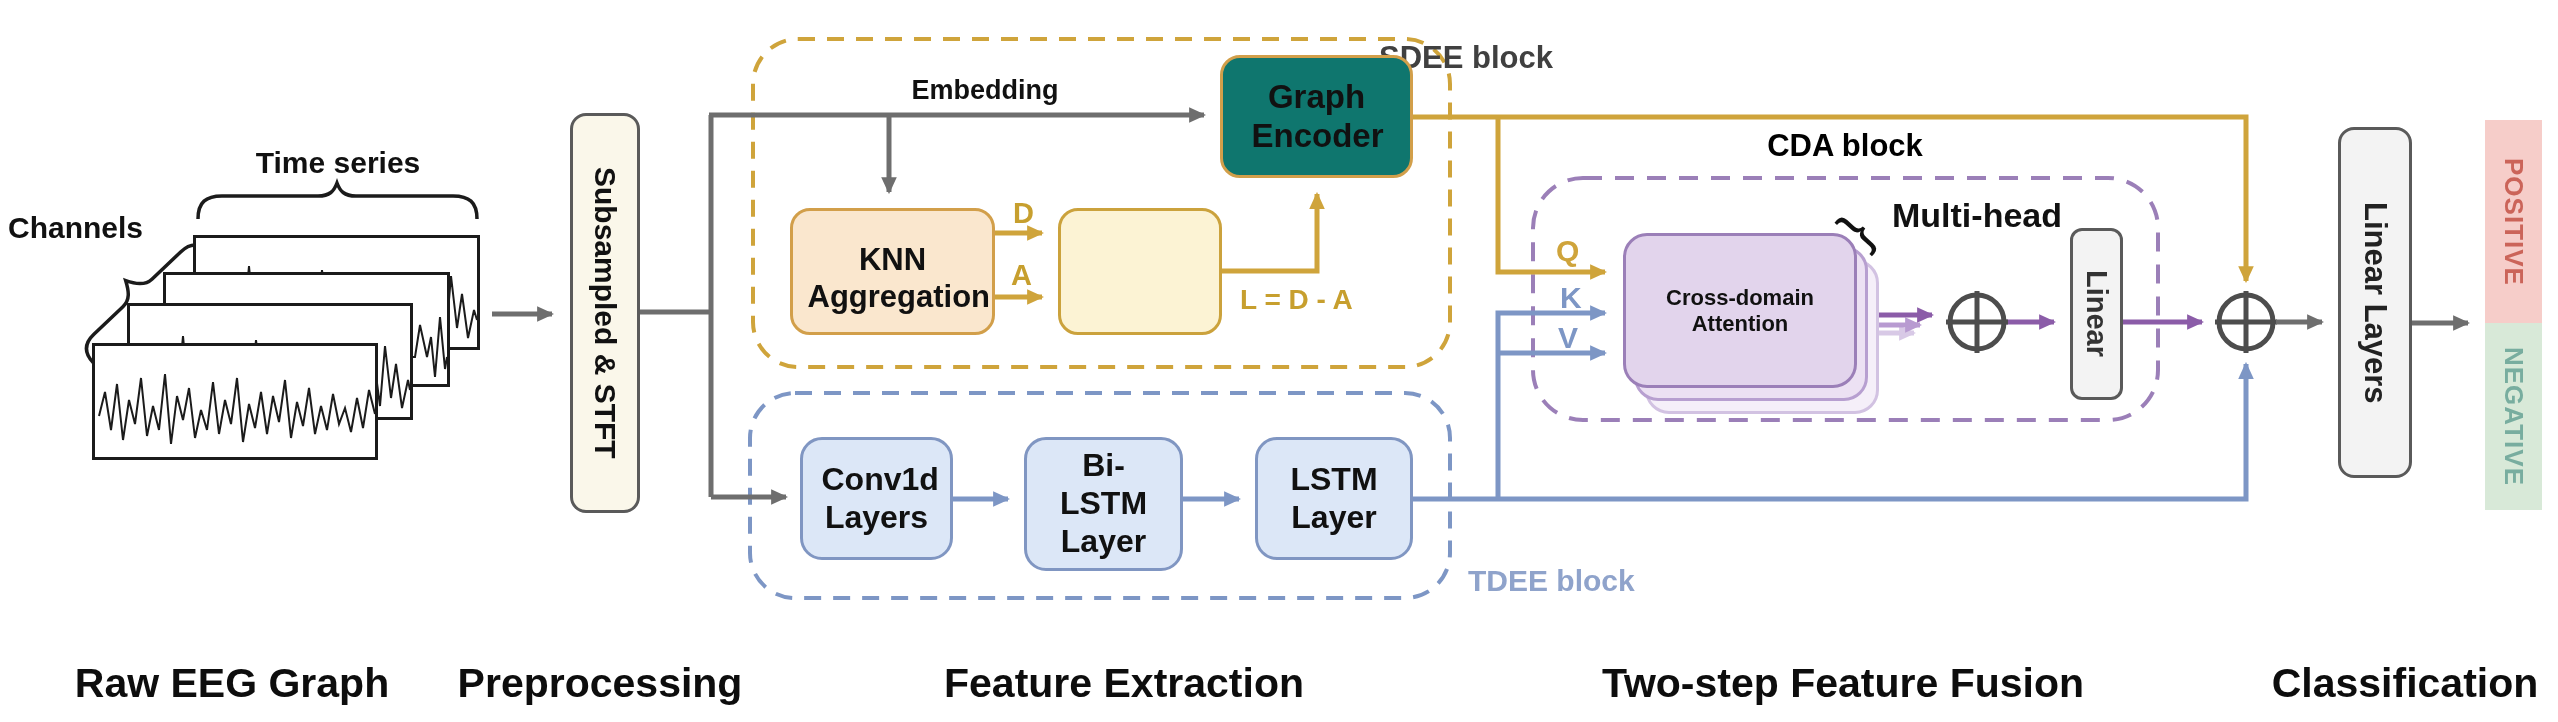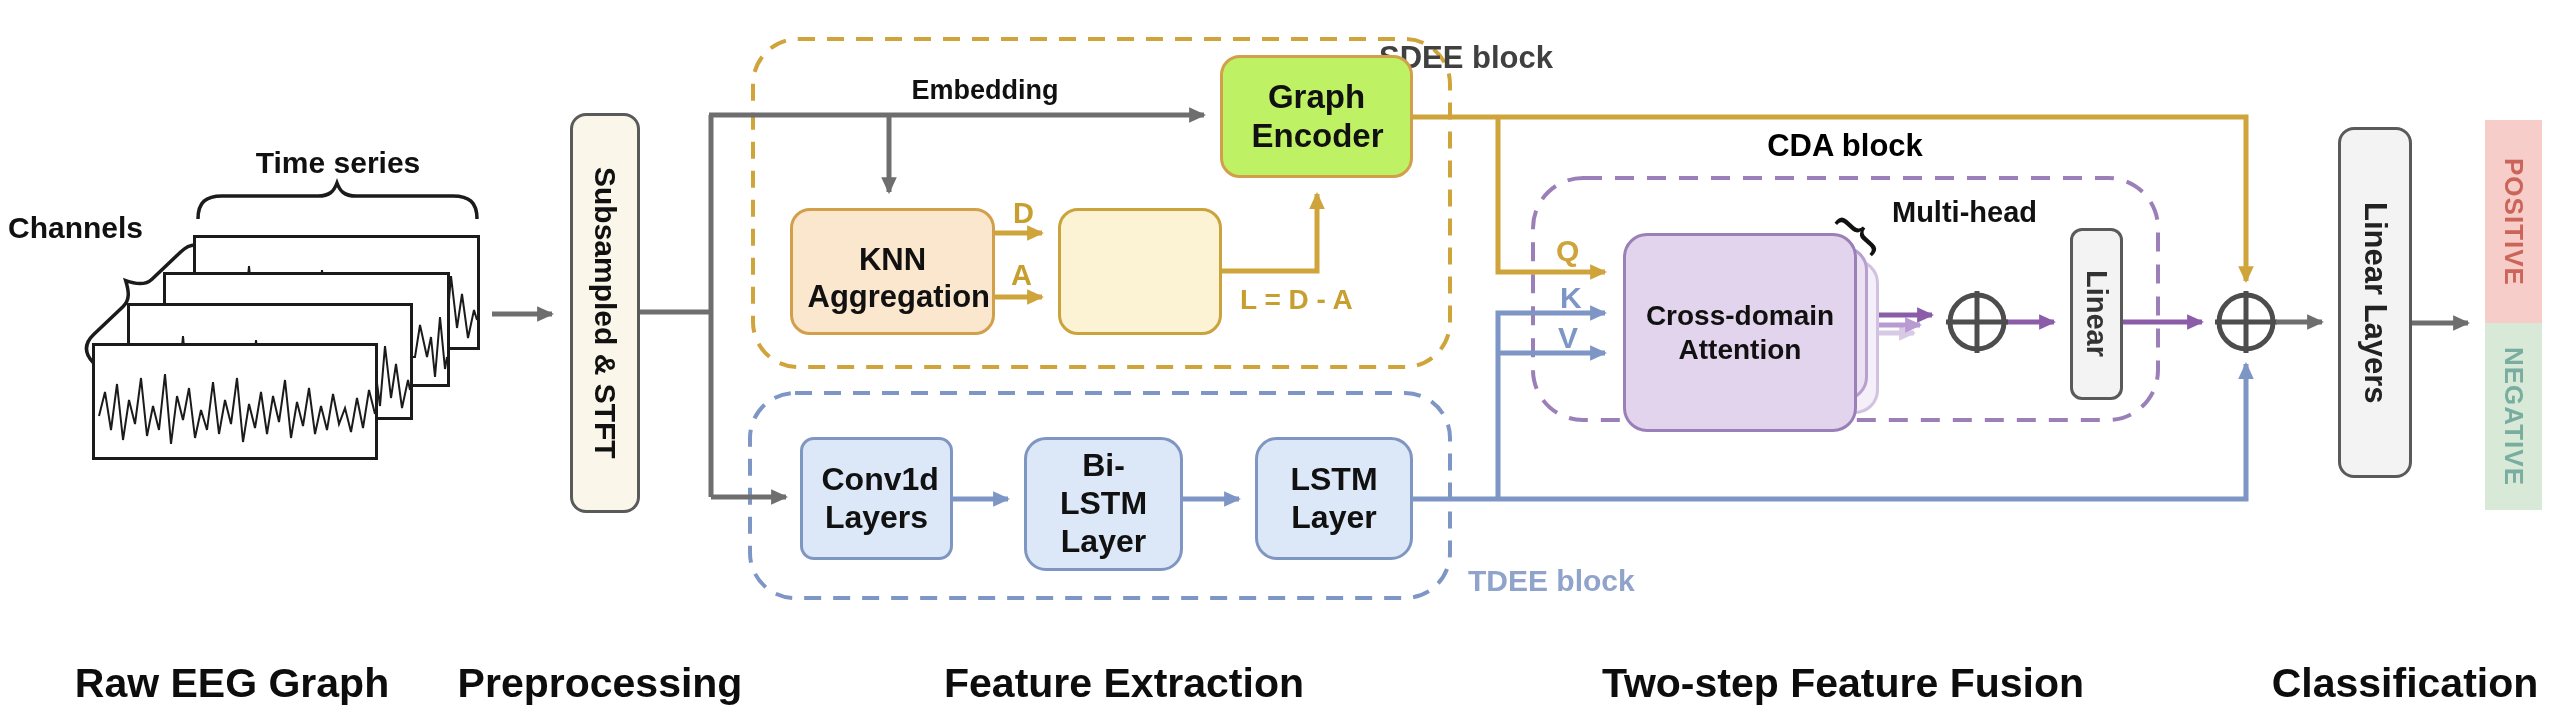--- a/index.html
+++ b/index.html
@@ -140,53 +140,53 @@
 
   <div class="block-title" style="left:1379px;top:40px;color:#404040;">SDEE block</div>
   <div class="lbl" style="left:985px;top:77px;font-size:27px;transform:translateX(-50%);">Embedding</div>
 
   <div class="box" style="left:790px;top:208px;width:205px;height:127px;background:#FAE7CE;border:3px solid #D29F4A;border-radius:20px;font-size:31px;">
     <span style="display:block;width:170px;margin-top:15px;">KNN Aggregation</span>
   </div>
 
   <div class="box" style="left:1058px;top:208px;width:164px;height:127px;background:#FCF3D4;border:3px solid #CBA23C;border-radius:20px;"></div>
 
-  <div class="box" style="left:1220px;top:55px;width:193px;height:123px;background:#bef264;border:3px solid #D29F4A;border-radius:20px;font-size:33px;">
+  <div class="box" style="left:1220px;top:55px;width:193px;height:123px;background:#0f766e;border:3px solid #D29F4A;border-radius:20px;font-size:33px;">
     <span style="display:block;width:130px;">Graph Encoder</span>
   </div>
 
   <div class="lbl" style="left:1013px;top:199px;font-size:29px;color:#C79F2E;">D</div>
   <div class="lbl" style="left:1011px;top:261px;font-size:29px;color:#C79F2E;">A</div>
   <div class="lbl" style="left:1240px;top:286px;font-size:28px;color:#C79F2E;">L = D - A</div>
 
   <div class="block-title" style="left:1468px;top:564px;color:#8FA3CB;font-size:30px;">TDEE block</div>
 
-  <div class="box" style="left:800px;top:437px;width:153px;height:123px;background:#DCE7F7;border:3px solid #8096C2;border-radius:14px;font-size:32px;">
+  <div class="box" style="left:800px;top:437px;width:153px;height:123px;background:#DCE7F7;border:3px solid #8096C2;border-radius:22px;font-size:32px;">
     <span style="display:block;width:110px;">Conv1d Layers</span>
   </div>
   <div class="box" style="left:1024px;top:437px;width:159px;height:134px;background:#DCE7F7;border:3px solid #8096C2;border-radius:22px;font-size:32px;">
     <span style="display:block;width:125px;">Bi-LSTM Layer</span>
   </div>
   <div class="box" style="left:1255px;top:437px;width:158px;height:123px;background:#DCE7F7;border:3px solid #8096C2;border-radius:22px;font-size:32px;">
     <span style="display:block;width:100px;">LSTM Layer</span>
   </div>
 
   <div class="block-title" style="left:1845px;top:128px;color:#000000;transform:translateX(-50%);">CDA block</div>
 
   <div class="lbl" style="left:1556px;top:236px;font-size:30px;color:#CFA43B;">Q</div>
   <div class="lbl" style="left:1560px;top:283px;font-size:30px;color:#7D96C5;">K</div>
   <div class="lbl" style="left:1558px;top:323px;font-size:30px;color:#7D96C5;">V</div>
 
   <div class="box" style="left:1645px;top:259px;width:234px;height:155px;background:#F5EFF9;border:3px solid #D2C2E2;border-radius:24px;"></div>
   <div class="box" style="left:1634px;top:246px;width:234px;height:155px;background:#ECE1F3;border:3px solid #B79FD0;border-radius:24px;"></div>
-  <div class="box" style="left:1623px;top:233px;width:234px;height:199px;background:#E2D4EC;border:3px solid #9B7FB8;border-radius:24px;font-size:28px;text-align:center;">
+  <div class="box" style="left:1623px;top:233px;width:234px;height:155px;background:#E2D4EC;border:3px solid #9B7FB8;border-radius:24px;font-size:22px;text-align:center;">
     <span style="display:block;width:200px;">Cross-domain Attention</span>
   </div>
 
-  <div class="lbl" style="left:1892px;top:198px;font-size:29px;">Multi-head</div>
+  <div class="lbl" style="left:1892px;top:198px;font-size:34px;">Multi-head</div>
   <div class="lbl" style="left:1846px;top:203px;font-size:54px;font-weight:normal;transform:rotate(-48deg);">}</div>
 
   <div class="box vtext" style="left:2070px;top:228px;width:53px;height:172px;background:#F3F3F3;border:3px solid #5a5a5a;border-radius:12px;font-size:29px;color:#333;">
     <span>Linear</span>
   </div>
 
   <div class="box vtext" style="left:2338px;top:127px;width:74px;height:351px;background:#F3F3F3;border:3px solid #5a5a5a;border-radius:16px;font-size:31px;color:#222;">
     <span>Linear Layers</span>
   </div>
 

